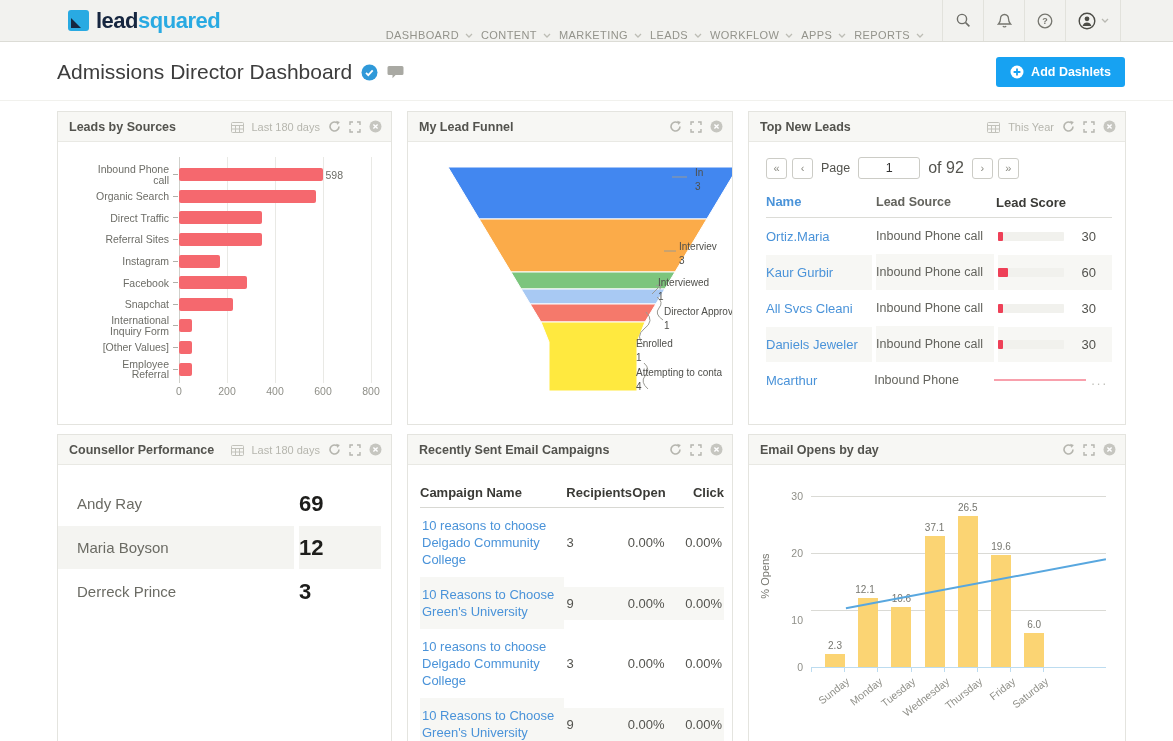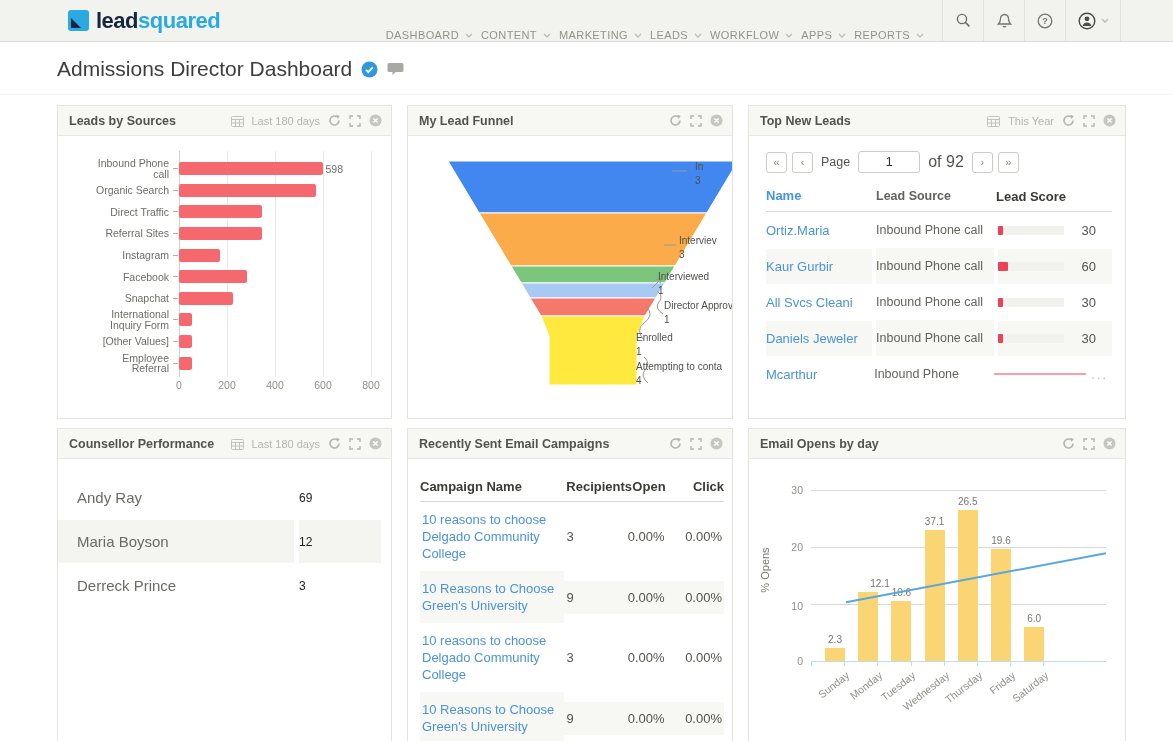--- a/index.html
+++ b/index.html
@@ -68,21 +68,21 @@
 .tl-c3{flex:1;display:flex;align-items:center}
 .score-track{width:66px;height:9px;background:#f1f1ed;position:relative;border-radius:1px}
 .score-fill{position:absolute;left:0;top:0;bottom:0;background:#ee4057;border-radius:1px}
 .score-num{margin-left:auto;margin-right:12px;color:#53534e;font-size:13px}
 .score-line{width:92px;height:2px;background:#f8a0ac}
 .dots{color:#c0c0ba;margin-left:5px;letter-spacing:2px;font-size:13px}
 
 #coun-body{position:absolute;inset:0;padding:17px 10px 0 0}
 .cp-row{display:flex;gap:5px;margin-bottom:1px}
 .cp-name{flex:1;padding:13px 0 13px 19px;font-size:15px;color:#6b6b64}
-.cp-val{width:82px;display:flex;align-items:center;font-size:12px;font-weight:normal;color:#1d1d1b}
+.cp-val{width:82px;display:flex;align-items:center;font-size:22px;font-weight:bold;color:#1d1d1b}
 .cp-row.shade .cp-name,.cp-row.shade .cp-val{background:#f4f4f1}
 
 #camp-body{position:absolute;inset:0;padding:12px 8px 0 12px;font-size:13px}
 .cm-head{display:flex;gap:4px;font-weight:bold;color:#3a3a36;padding:8px 0 7px;border-bottom:1px solid #d8d8d3}
 .cm-head>span:nth-child(1){width:146px}.cm-head>span:nth-child(2){width:62px}.cm-head>span:nth-child(3){width:58px}.cm-head>span:nth-child(4){flex:1}
 .cm-row{display:flex;gap:0;align-items:center}
 .cm-row>div{padding:9px 2px}
 .cm-row.shade>div{background:#f7f7f4}
 .cm-c1{width:146px;color:#4a93d9;line-height:17px;cursor:pointer}
 .cm-c2{width:62px;color:#53534e}
@@ -192,20 +192,27 @@
       <svg width="17" height="17" viewBox="0 0 17 17">
         <circle cx="8.5" cy="8.5" r="8" fill="#2f99d9"></circle>
         <path d="M5 8.8l2.3 2.3 4.4-4.7" stroke="#fff" stroke-width="1.8" fill="none"></path>
       </svg>
     </span>
   <span class="badge">
       <svg width="17" height="15" viewBox="0 0 17 15">
         <path d="M2 1h13a1.5 1.5 0 0 1 1.5 1.5v6A1.5 1.5 0 0 1 15 10H8.6l-3.1 3.2V10H2A1.5 1.5 0 0 1 .5 8.5v-6A1.5 1.5 0 0 1 2 1z" fill="#a9a9a3"></path>
       </svg>
     </span>
+  <button class="add-btn">
+      <svg width="14" height="14" viewBox="0 0 14 14">
+        <circle cx="7" cy="7" r="6.5" fill="#fff"></circle>
+        <path d="M7 3.6v6.8M3.6 7h6.8" stroke="#17a2f2" stroke-width="1.8"></path>
+      </svg>
+      <span>Add Dashlets</span>
+    </button>
 </div>
 
 <div class="dashboard">
 
   <section class="widget h1">
     <div class="w-head">
       <span class="w-title">Leads by Sources</span>
       <span class="w-controls">
         <span class="w-ic">
             <svg width="13" height="12" viewBox="0 0 13 12">
@@ -602,41 +609,41 @@
               <circle cx="6.5" cy="6.5" r="6" fill="#c6c6c0"></circle>
               <path d="M4.4 4.4l4.2 4.2M8.6 4.4L4.4 8.6" stroke="#fff" stroke-width="1.4"></path>
             </svg>
           </span>
       </span>
     </div>
     <div class="w-body">
         <div id="opens-body">
           <div class="eo-ylabel">% Opens</div>
           <div class="eo-ytick" style="top: 196px;">0</div>
-          <div class="eo-ytick" style="top: 141px;">10</div>
+          <div class="eo-ytick" style="top: 149px;">10</div>
           <div class="eo-ytick" style="top: 82px;">20</div>
           <div class="eo-ytick" style="top: 25px;">30</div>
           <div class="eo-plot">
             <div class="eo-grid" style="top: 125px;"></div>
             <div class="eo-grid" style="top: 68px;"></div>
             <div class="eo-grid" style="top: 11px;"></div>
             <div class="eo-axis"></div>
             <div class="eo-tick" style="left: 0px;"></div>
             <div class="eo-tick" style="left: 33.2px;"></div>
             <div class="eo-tick" style="left: 66.4px;"></div>
             <div class="eo-tick" style="left: 99.6px;"></div>
             <div class="eo-tick" style="left: 132.8px;"></div>
             <div class="eo-tick" style="left: 166px;"></div>
             <div class="eo-tick" style="left: 199.2px;"></div>
             <div class="eo-tick" style="left: 232.4px;"></div>
             <div class="eo-bar" style="left: 14px; height: 13.11px; background: rgb(251, 212, 115);"></div>
             <div class="eo-bv" style="left: 24px; bottom: 16.11px;">2.3</div>
             <div class="eo-xl" style="left: 33px;">Sunday</div>
             <div class="eo-bar" style="left: 47.2px; height: 68.97px; background: rgb(251, 212, 115);"></div>
-            <div class="eo-bv" style="left: 69px; bottom: 71.97px; margin-top: 32px;">12.1</div>
+            <div class="eo-bv" style="left: 54px; bottom: 71.97px; margin-top: 32px;">12.1</div>
             <div class="eo-xl" style="left: 66.2px;">Monday</div>
             <div class="eo-bar" style="left: 80.4px; height: 60.42px; background: rgb(251, 212, 115);"></div>
             <div class="eo-bv" style="left: 90.4px; bottom: 63.42px;">10.6</div>
             <div class="eo-xl" style="left: 99.4px;">Tuesday</div>
             <div class="eo-bar" style="left: 113.6px; height: 130.53px; background: rgb(251, 212, 115);"></div>
             <div class="eo-bv" style="left: 123.6px; bottom: 133.53px;">37.1</div>
             <div class="eo-xl" style="left: 132.6px;">Wednesday</div>
             <div class="eo-bar" style="left: 146.8px; height: 151.05px; background: rgb(251, 212, 115);"></div>
             <div class="eo-bv" style="left: 156.8px; bottom: 154.05px;">26.5</div>
             <div class="eo-xl" style="left: 165.8px;">Thursday</div>

